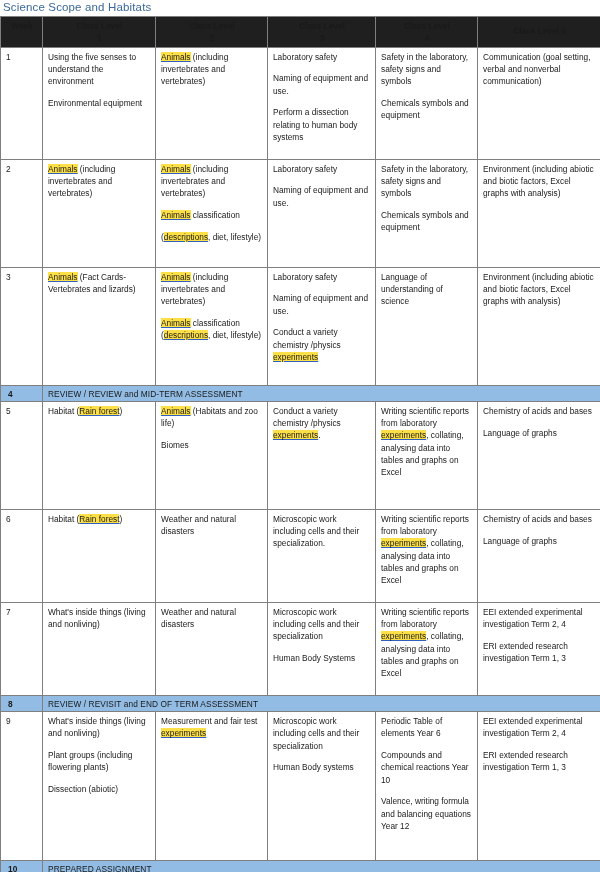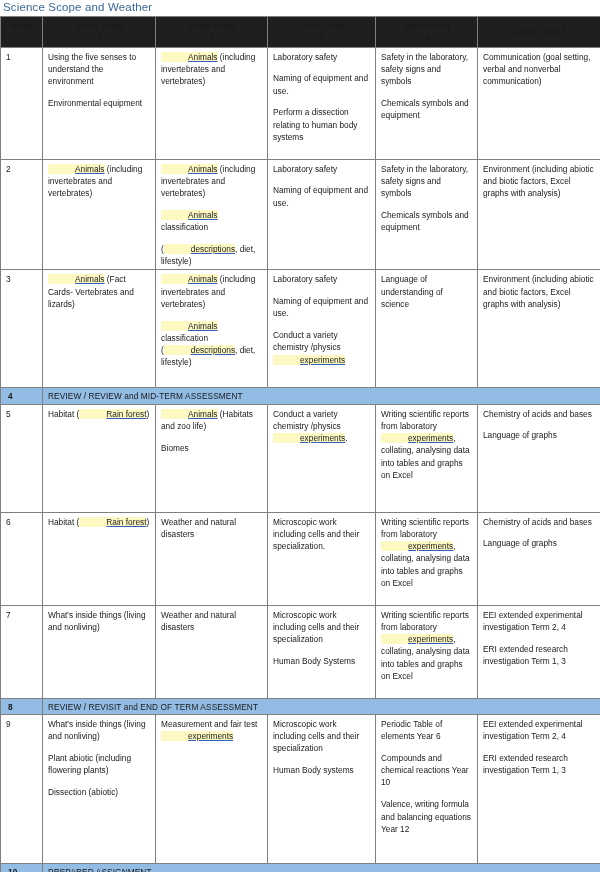--- a/index.html
+++ b/index.html
@@ -92,43 +92,42 @@
     padding-left: 7px;
   }
   .p { margin: 0 0 0 0; }
   .sp  { display: block; height: 9.5px; }
 
   
   .spell {
     text-decoration: underline;
     text-decoration-color: #2f5fbf;
     text-decoration-thickness: 1px;
-    background: #fef9c3;
-    padding-left: 27px;
+    background: #fde047;
   }
   .spell-dot {
     text-decoration-style: dotted;
     text-decoration-color: #4a6fd4;
     text-decoration-thickness: 1px;
   }
   .row-h1 { height: 112px; }
   .row-h2 { height: 108px; }
   .row-h3 { height: 118px; }
   .row-h5 { height: 108px; }
   .row-h6 { height: 93px; }
   .row-h7 { height: 93px; }
   .row-h9 { height: 149px; }
   .row-banner { height: 14px; }
 </style>
 </head>
 <body>
 
 <div id="page">
 
-  <div class="doc-title">Science Scope and Weather</div>
+  <div class="doc-title">Science Scope and Habitats</div>
 
   <table class="sched">
     <colgroup>
       <col class="c-week">
         <col class="c-l1">
         <col class="c-l2">
       <col class="c-l3">
         <col class="c-l4">
         <col class="c-l5">
     </colgroup>
@@ -301,21 +300,21 @@
         </tr>
         <tr class="banner row-banner">
           <td class="week-cell">8</td>
           <td colspan="5">REVIEW / REVISIT and END OF TERM ASSESSMENT</td>
         </tr>
         <tr class="row-h9">
           <td class="week-cell">9</td>
           <td>
             <div class="p">What's inside things (living and nonliving)</div>
             <span class="sp"></span>
-            <div class="p">Plant abiotic (including flowering plants)</div>
+            <div class="p">Plant groups (including flowering plants)</div>
             <span class="sp"></span>
             <div class="p">Dissection (abiotic)</div>
           </td>
           <td>
             <div class="p">Measurement and fair test <span class="spell">experiments</span></div>
           </td>
           <td>
             <div class="p">Microscopic work including cells and their specialization</div>
             <span class="sp"></span>
             <div class="p">Human Body systems</div>

